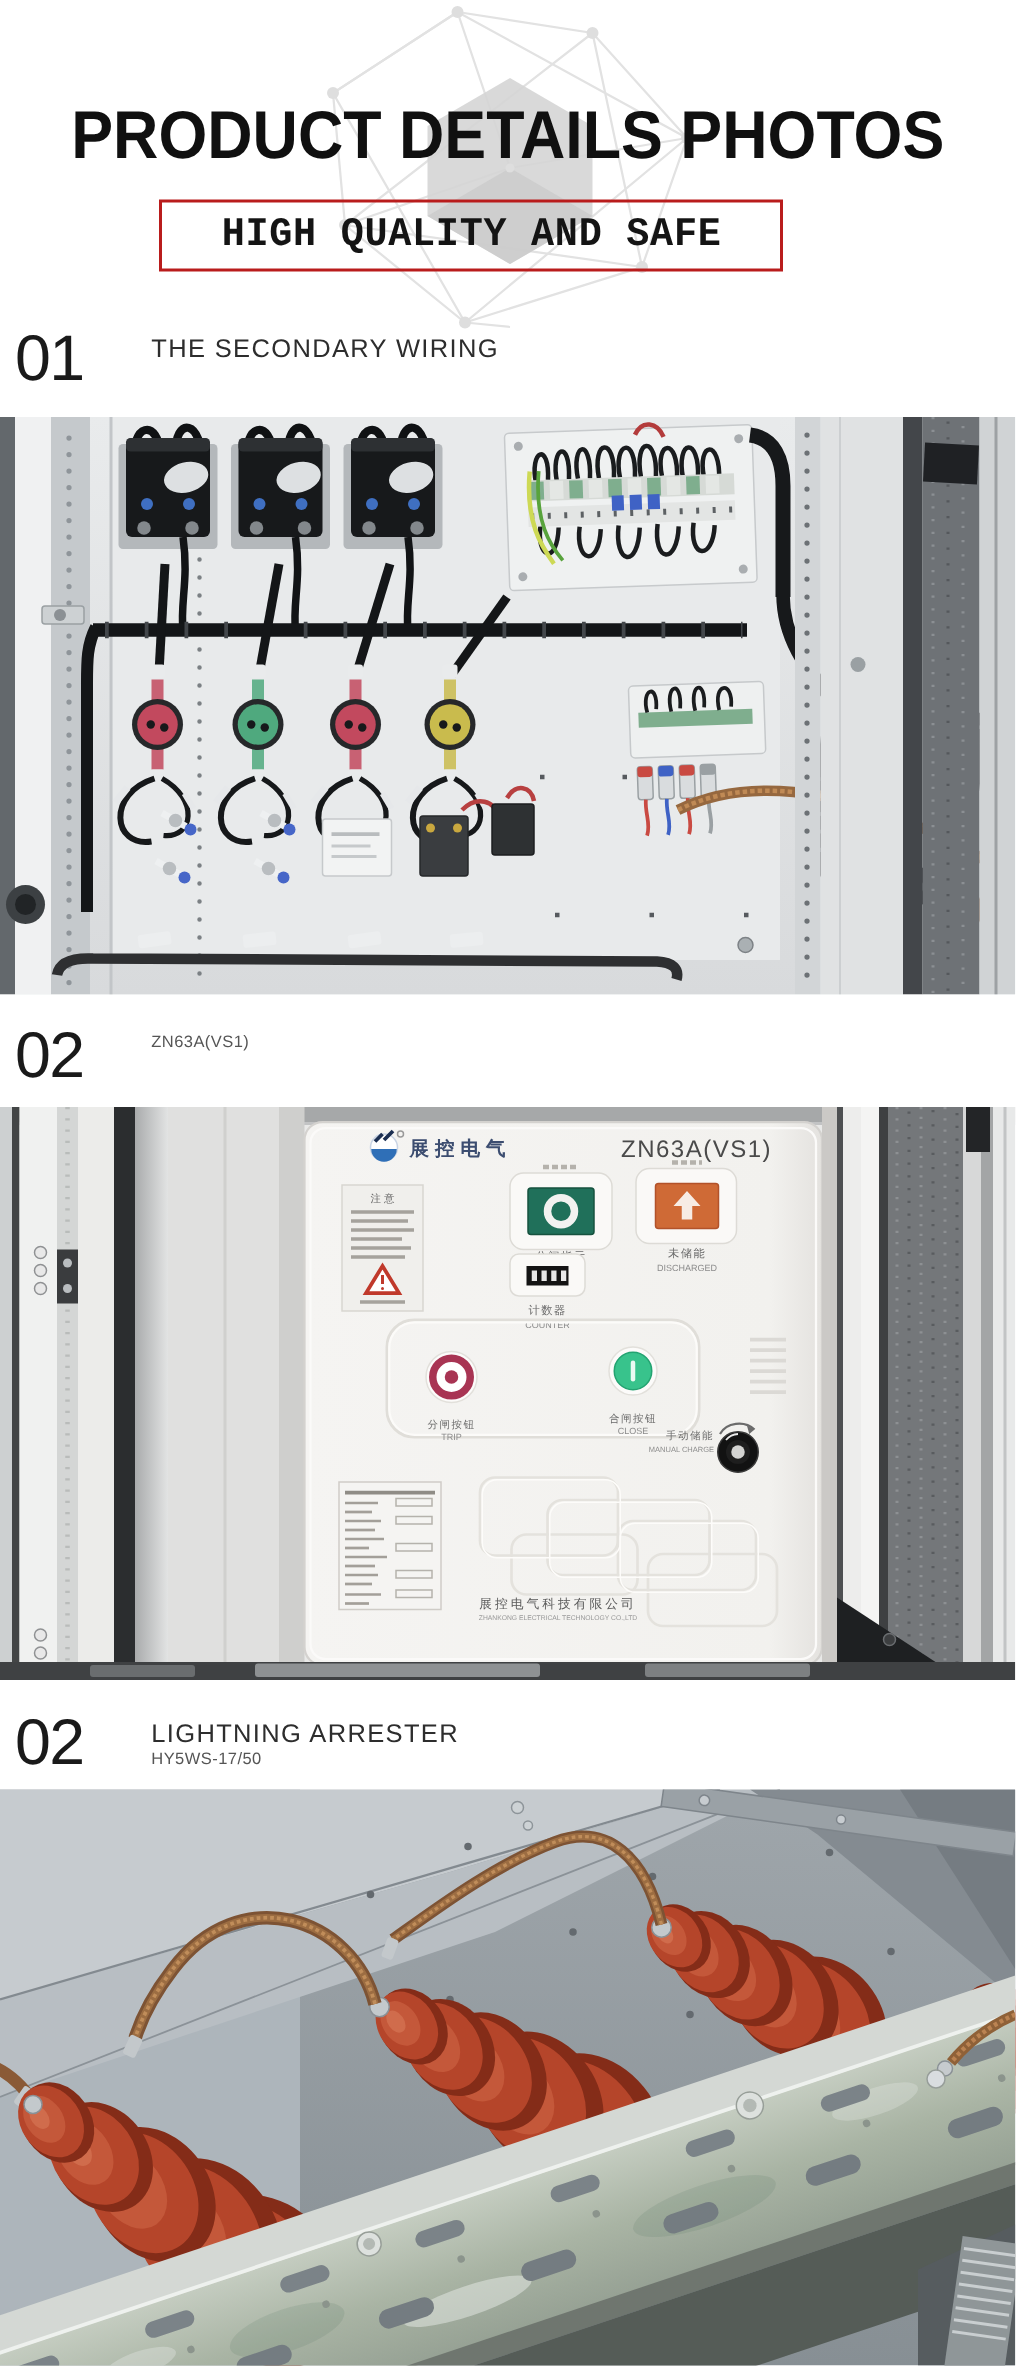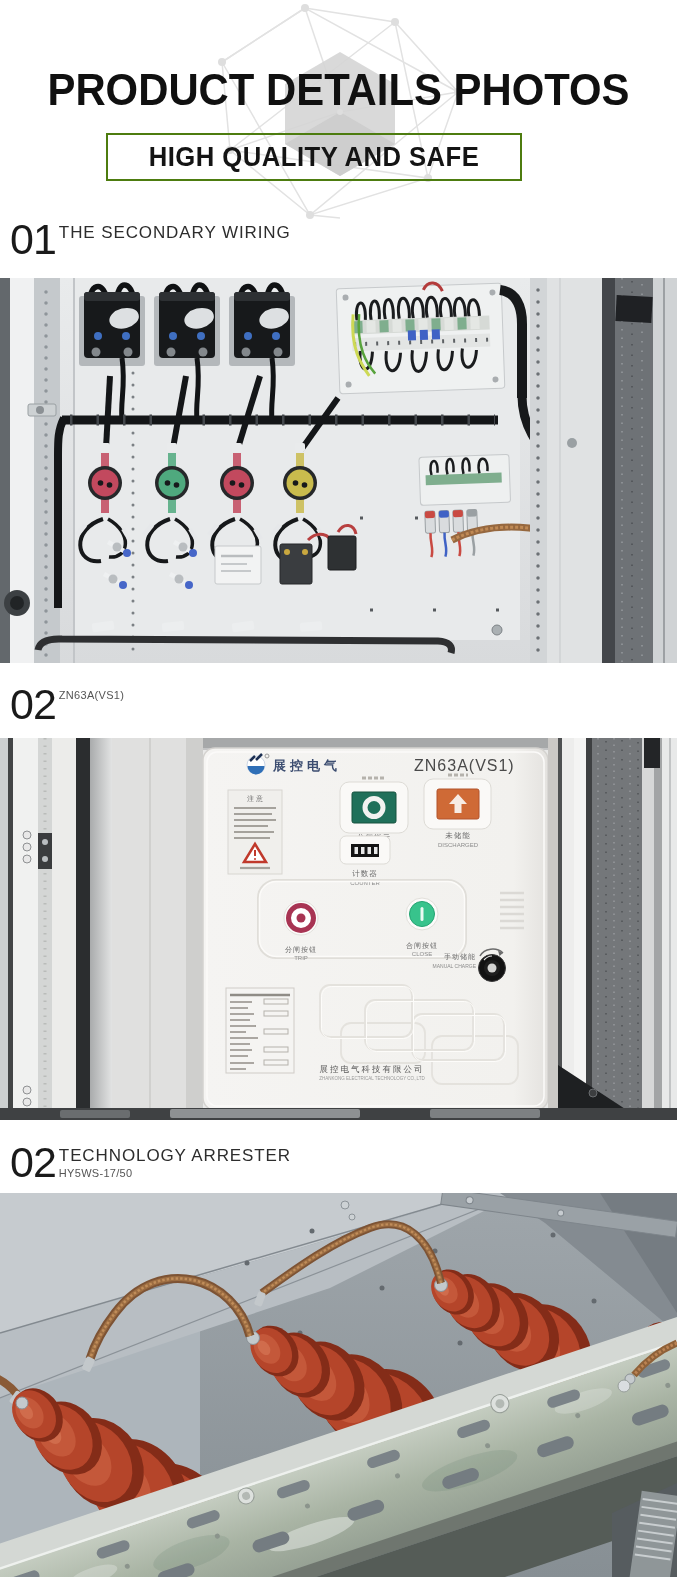--- a/index.html
+++ b/index.html
@@ -4,27 +4,27 @@
 <style>
   html,body{margin:0;padding:0;background:#fff;}
   .page{position:relative;width:677px;height:1586px;overflow:hidden;background:#ffffff;
         font-family:"Liberation Sans",sans-serif;}
   
   .poly{position:absolute;left:190px;top:0;}
   .page-title{position:absolute;left:0;top:64px;width:677px;margin:0;text-align:center;
         font-size:45px;font-weight:700;color:#101010;letter-spacing:0px;
         transform:scaleX(.93);transform-origin:center;}
   .subtitle-box{position:absolute;left:106px;top:133px;width:412px;height:44px;
-        border:2px solid #4d7c0f;display:flex;align-items:center;justify-content:center;}
+        border:2px solid #b91c1c;display:flex;align-items:center;justify-content:center;font-family:Liberation Mono, monospace;}
   .subtitle-box span{font-size:27px;font-weight:600;color:#141414;letter-spacing:.5px;
         transform:scaleX(.95);}
   
-  .section{position:absolute;left:10px;display:flex;align-items:flex-start;gap:3px;}
+  .section{position:absolute;left:10px;display:flex;align-items:flex-start;gap:23px;}
   .num{font-size:43px;line-height:.88;color:#1a1a1a;font-weight:400;letter-spacing:-1px;}
-  .st{padding-top:2px;}
+  .st{padding-top:2px;margin-left:22px;}
   .stitle{font-size:17px;color:#2d2d2d;letter-spacing:.9px;font-weight:500;}
   .ssub{font-size:11px;color:#555;margin-top:1px;letter-spacing:.3px;}
   
   .photo{position:absolute;left:0;width:677px;display:block;}
   svg text{font-family:"Liberation Sans",sans-serif;}
 </style>
 </head>
 <body>
 
 <div class="page">
@@ -66,21 +66,21 @@
   </div>
   <div class="section" style="top:686px">
     <div class="num">02</div>
     <div class="st">
       <div class="ssub">ZN63A(VS1)</div>
     </div>
   </div>
   <div class="section" style="top:1144px">
     <div class="num">02</div>
     <div class="st">
-      <div class="stitle">TECHNOLOGY ARRESTER</div>
+      <div class="stitle">LIGHTNING ARRESTER</div>
       <div class="ssub">HY5WS-17/50</div>
     </div>
   </div>
 
   <svg class="photo" style="top:278px" height="385" viewBox="0 0 677 385">
     <defs>
       <linearGradient id="gPan" x1="0" y1="0" x2="0" y2="1">
         <stop offset="0" stop-color="#e9ebec"></stop>
           <stop offset="1" stop-color="#d8dadc"></stop>
       </linearGradient>

